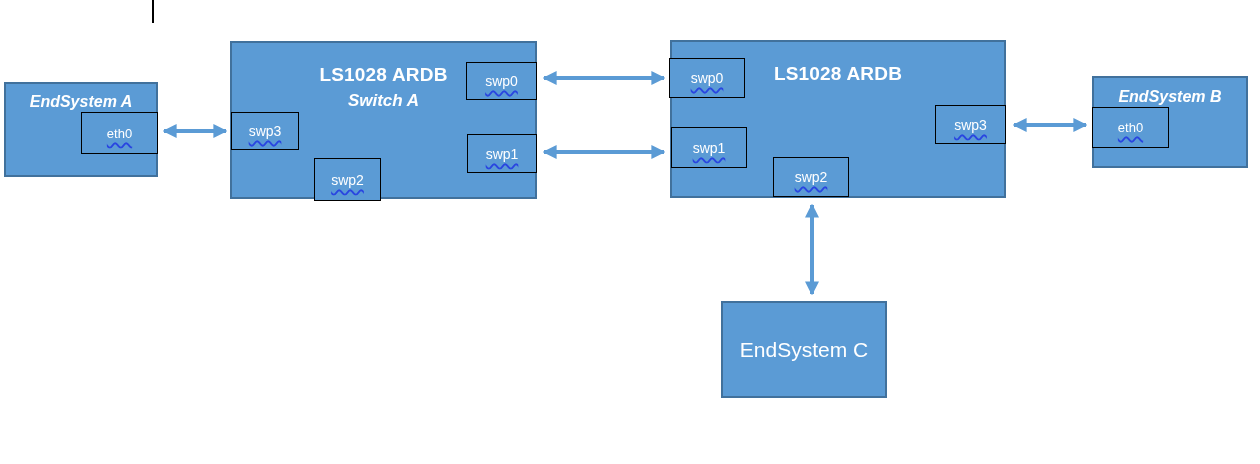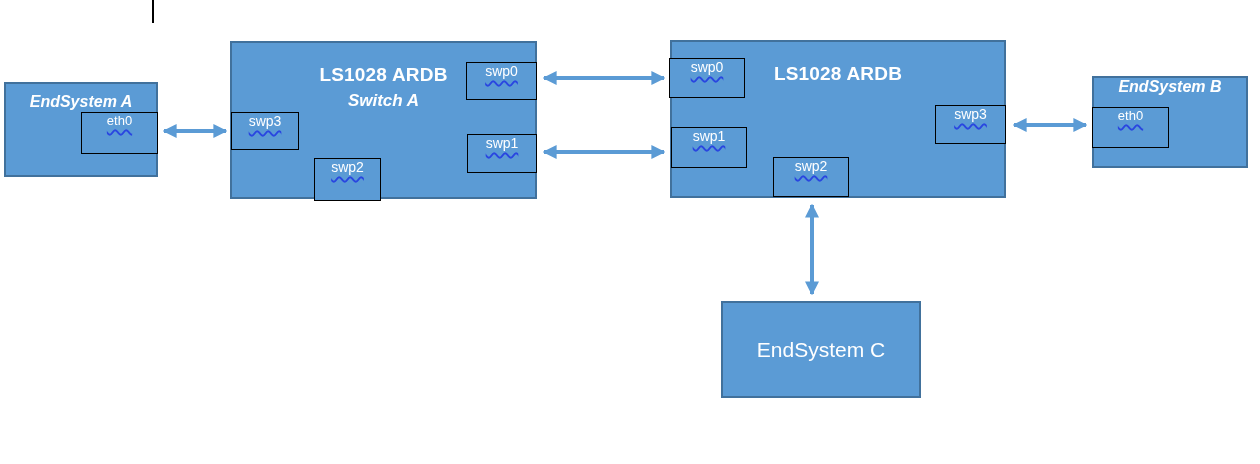--- a/index.html
+++ b/index.html
@@ -24,21 +24,21 @@
     background:var(--node-fill);
     border:2px solid var(--node-border);
     color:var(--label-text);
     z-index:2;
   }
   .port{
     position:absolute;
     background:var(--node-fill);
     border:1.5px solid var(--port-border);
     color:var(--label-text);
-    display:flex;align-items:flex-start;justify-content:center;
+    display:flex;align-items:center;justify-content:center;
     font-size:14px;
     z-index:3;
   }
   .squig{
     text-decoration:underline wavy var(--squiggle);
     text-decoration-thickness:1.5px;
     text-underline-offset:4px;
     text-decoration-skip-ink:none;
   }
   .es-title{
@@ -60,24 +60,24 @@
   #swp3-a{left:231px;top:112px;width:68px;height:38px;}
   #swp2-a{left:314px;top:158px;width:67px;height:43px;}
   #swp0-a{left:466px;top:62px;width:71px;height:38px;}
   #swp1-a{left:467px;top:134px;width:70px;height:39px;}
   #switch-b{left:670px;top:40px;width:336px;height:158px;}
   #swp0-b{left:669px;top:58px;width:76px;height:40px;}
   #swp1-b{left:671px;top:127px;width:76px;height:41px;}
   #swp2-b{left:773px;top:157px;width:76px;height:40px;}
   #swp3-b{left:935px;top:105px;width:71px;height:39px;}
   #endsystem-b{left:1092px;top:76px;width:156px;height:92px;}
-  #endsystem-b .es-title{}
+  #endsystem-b .es-title{padding-top:10px;}
   #eth0-b{left:1092px;top:107px;width:77px;height:41px;}
   #endsystem-c{
-    left:721px;top:301px;width:200px;height:97px;
+    left:721px;top:301px;width:166px;height:97px;
     display:flex;align-items:center;justify-content:center;
     font-size:21px;
   }
   #cursor-line{
     position:absolute;left:152px;top:0;width:2px;height:23px;
     background:#000;z-index:2;
   }
 </style>
 </head>
 <body>

